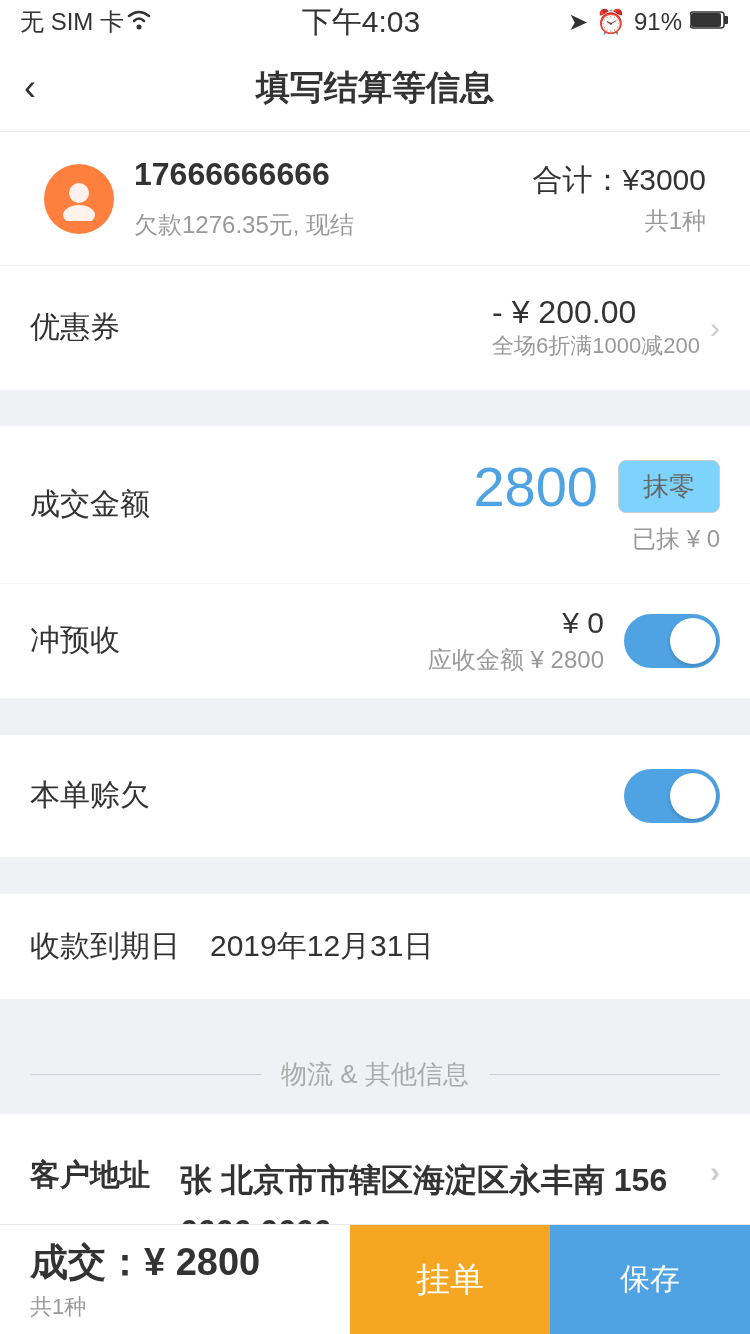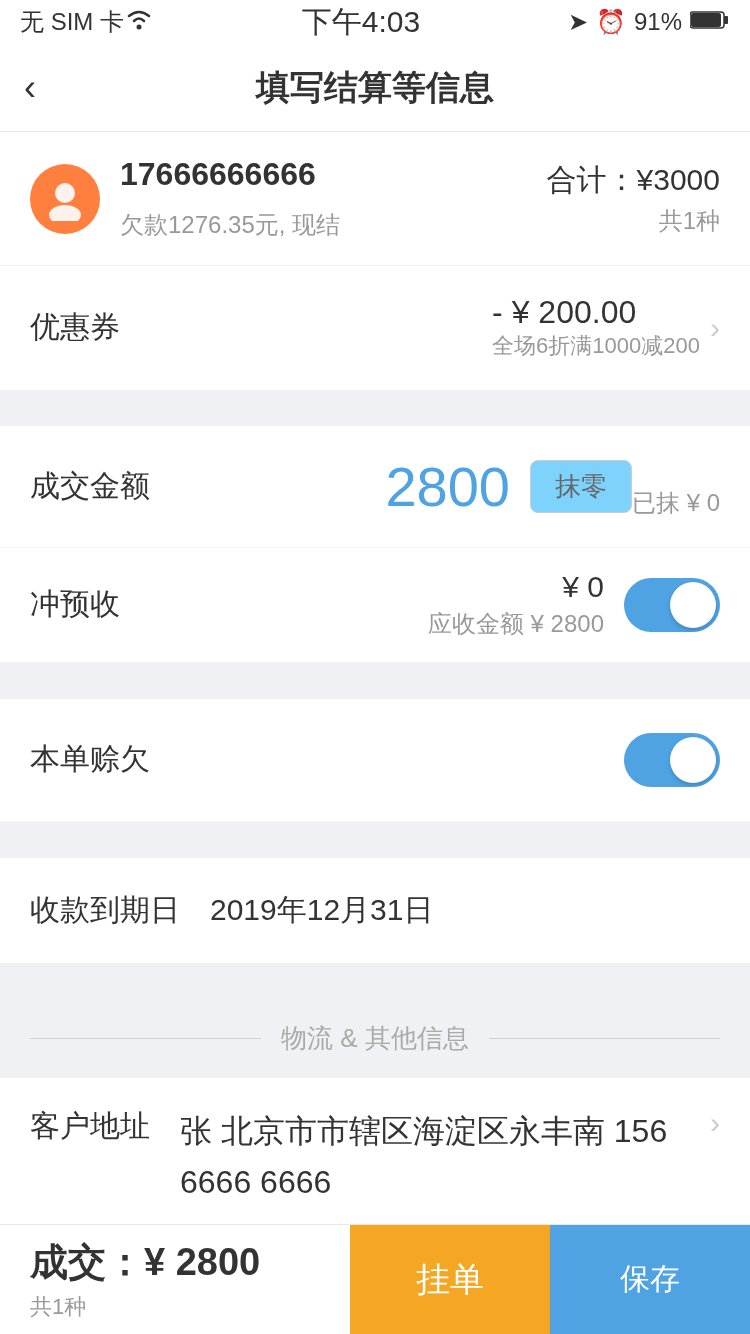--- a/index.html
+++ b/index.html
@@ -55,21 +55,21 @@
     .section {
       background: #fff;
       margin-bottom: 18px;
     }
 
     
     .customer-row {
       display: flex;
       align-items: center;
       justify-content: space-between;
-      padding: 24px 30px;
+      padding: 24px 44px;
       background: #fff;
     }
     .customer-left {
       display: flex;
       align-items: center;
       gap: 20px;
     }
     .avatar {
       width: 70px;
       height: 70px;
@@ -187,22 +187,23 @@
       gap: 20px;
     }
     .logistics-line { flex: 1; height: 1px; background: #d0d0d8; }
     .logistics-text { font-size: 26px; color: #aaa; }
 
     
     .address-row {
       display: flex;
       align-items: flex-start;
       justify-content: space-between;
-      padding: 28px 30px;
-      background: #fff;
+      padding: 41px 30px;
+      background: #fff;
+      font-weight: bold;
     }
     .address-label { font-size: 30px; color: #333; flex-shrink: 0; margin-right: 30px; }
     .address-value { font-size: 32px; color: #333; flex: 1; line-height: 1.6; }
 
     
     .bottom-bar {
       position: fixed;
       bottom: 0;
       left: 0;
       width: 750px;
@@ -316,21 +317,21 @@
         <span class="chevron-right">›</span>
       </div>
     </div>
   </div>
 
   <div class="divider-section"></div>
 
   <div class="section">
     <div class="form-row">
       <span class="form-label">成交金额</span>
-      <div style="display:flex; flex-direction:row; align-items:flex-end;">
+      <div style="display:flex; flex-direction:column; align-items:flex-end;">
         <div class="form-right">
           <span class="amount-value">2800</span>
           <button class="round-btn">抹零</button>
         </div>
         <div class="already-zeroed">已抹  ¥ 0</div>
       </div>
     </div>
 
     <div class="prereceive-row">
       <span class="prereceive-label">冲预收</span>

